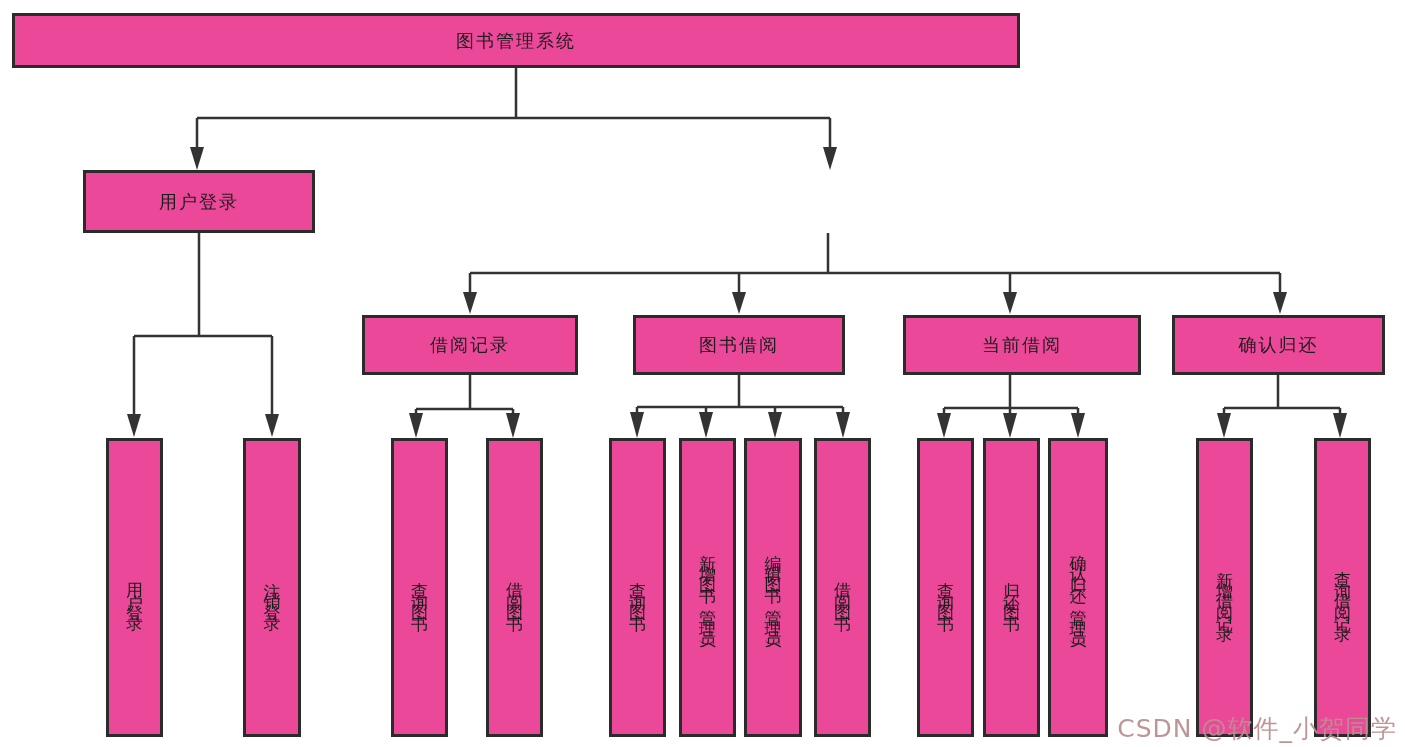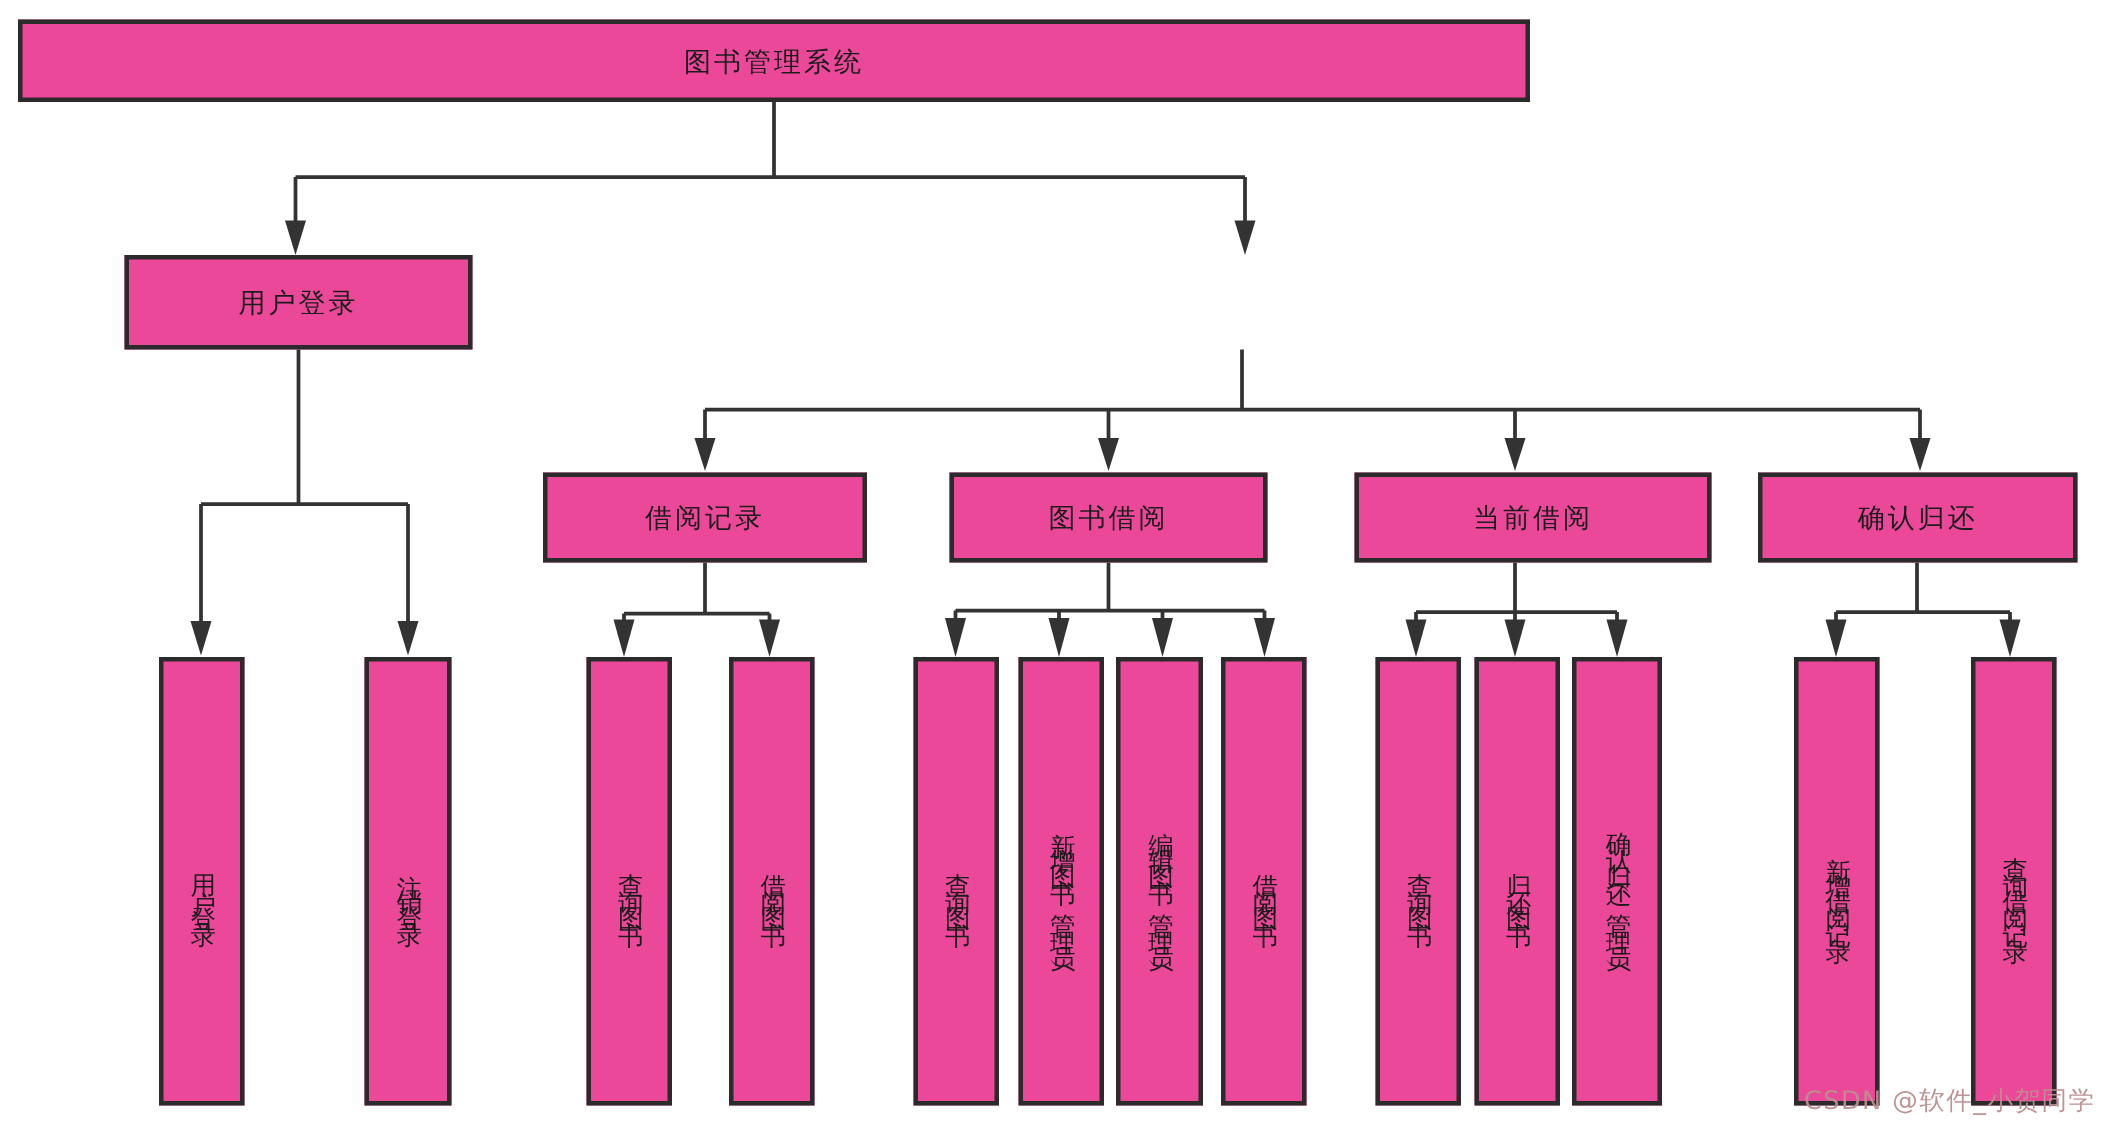--- a/index.html
+++ b/index.html
@@ -18,21 +18,21 @@
     text-align:center;
   }
   .h { font-size:18px; letter-spacing:2px; }
   .v {
     writing-mode:vertical-rl; text-orientation:mixed;
     font-size:17px; letter-spacing:11px; line-height:1;
     padding-top:6px;
   }
   #watermark {
     position:absolute; right:8px; bottom:2px;
-    font-size:17px; letter-spacing:1px;
+    font-size:25px; letter-spacing:1px;
     color:rgba(187,143,143,0.95);
     white-space:nowrap;
   }
 </style>
 </head>
 <body>
 
 <div id="canvas">
 
   <svg id="connector-layer" viewBox="0 0 1405 747" xmlns="http://www.w3.org/2000/svg">

